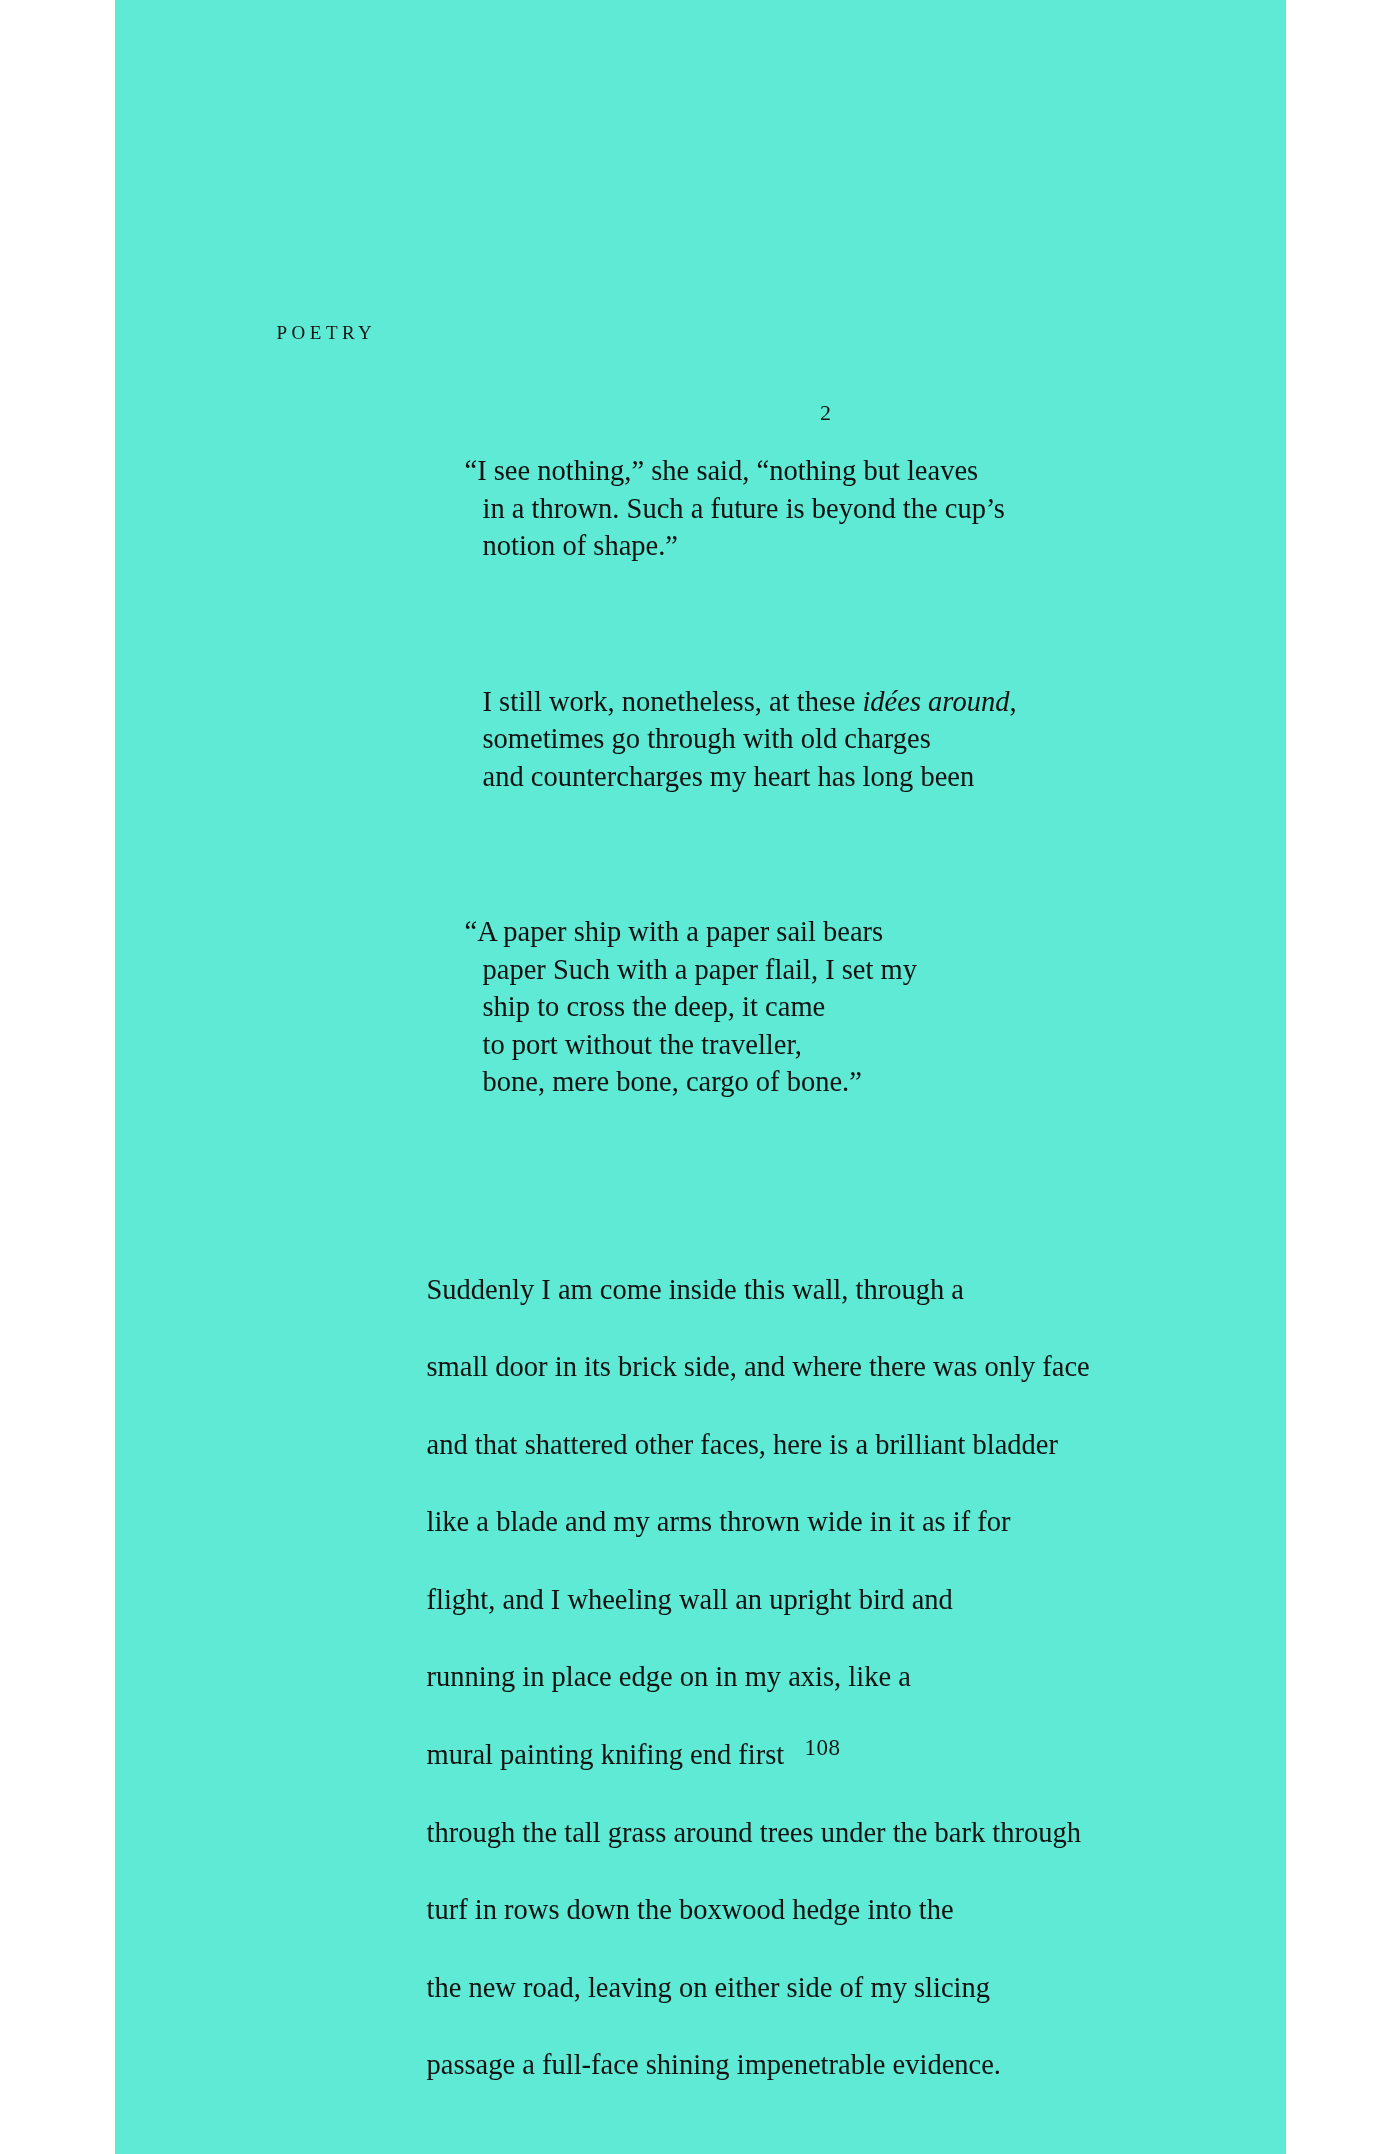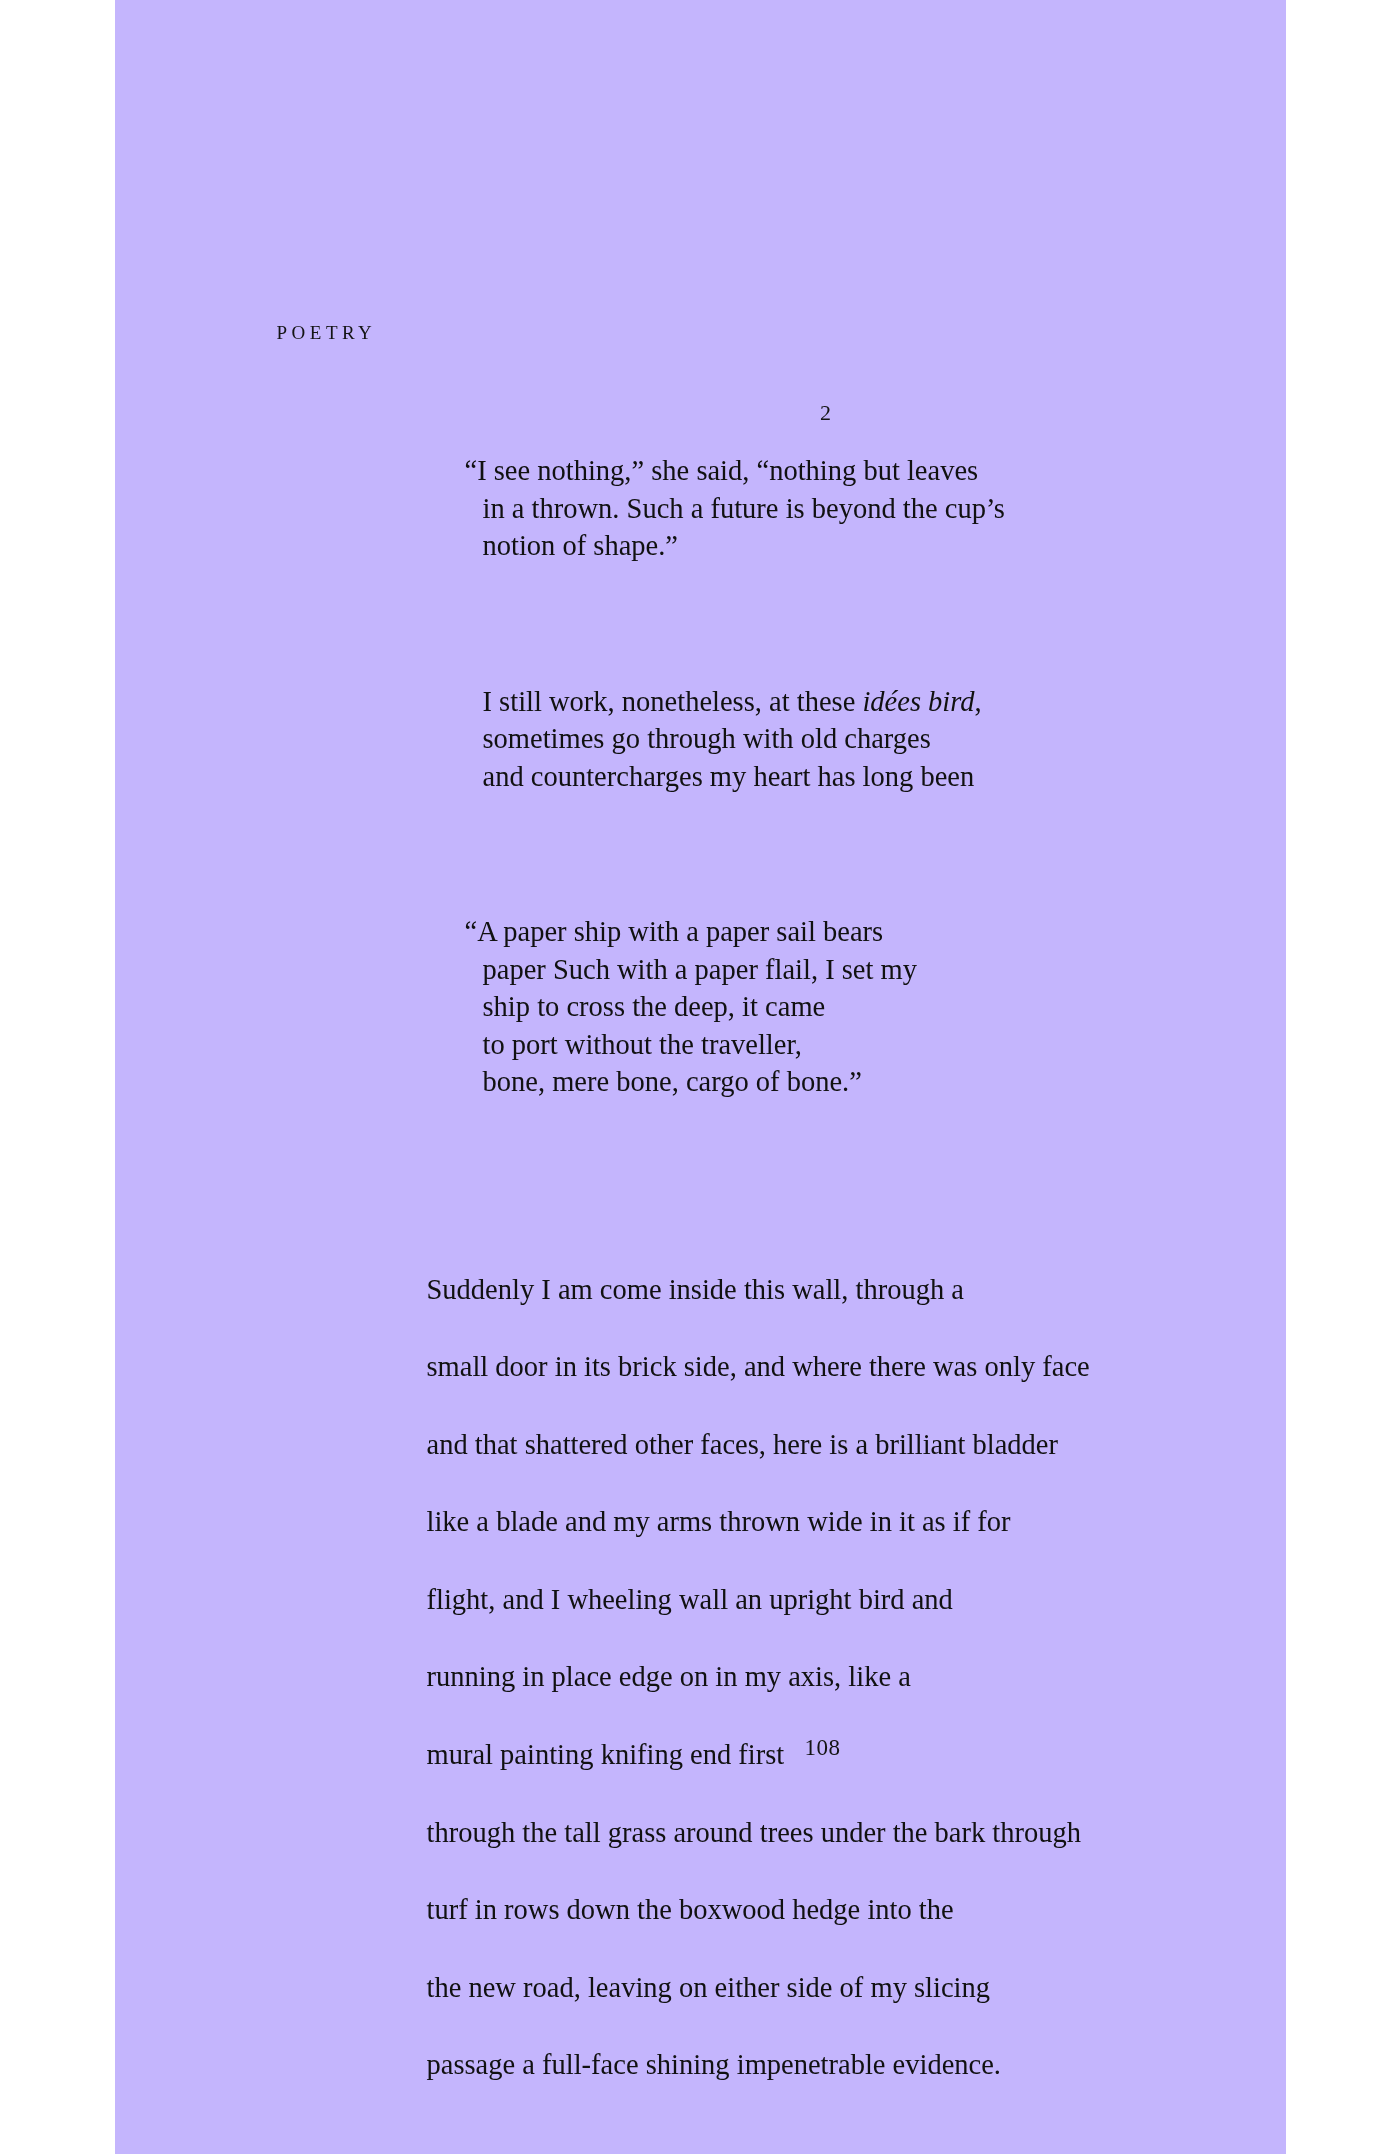--- a/index.html
+++ b/index.html
@@ -7,21 +7,21 @@
     margin: 0;
     padding: 0;
     background: #ffffff;
   }
 
   .page {
     position: relative;
     width: 1171px;
     height: 2154px;
     margin: 0 auto;
-    background: #c4b5fd;
+    background: #5eead4;
     color: #111111;
     font-family: "Liberation Serif", "DejaVu Serif", serif;
     overflow: hidden;
   }
 
   
   .running-head {
     position: absolute;
     left: 162px;
     top: 322px;
@@ -121,21 +121,21 @@
 
     <div class="stanza stanza-indent">
       <div class="line hang">“I see nothing,” she said, “nothing but leaves</div>
       <div class="line">in a thrown. Such a future is beyond the cup’s</div>
       <div class="line">notion of shape.”</div>
     </div>
 
     <div class="gap-large"></div>
 
     <div class="stanza stanza-indent">
-      <div class="line"><span>I still work, nonetheless, at these </span><span class="ital">idées bird</span><span>,</span></div>
+      <div class="line"><span>I still work, nonetheless, at these </span><span class="ital">idées around</span><span>,</span></div>
       <div class="line">sometimes go through with old charges</div>
       <div class="line">and countercharges my heart has long been</div>
     </div>
 
     <div class="gap-large"></div>
 
     <div class="stanza stanza-indent">
       <div class="line hang">“A paper ship with a paper sail bears</div>
       <div class="line">paper Such with a paper flail, I set my</div>
       <div class="line">ship to cross the deep, it came</div>

